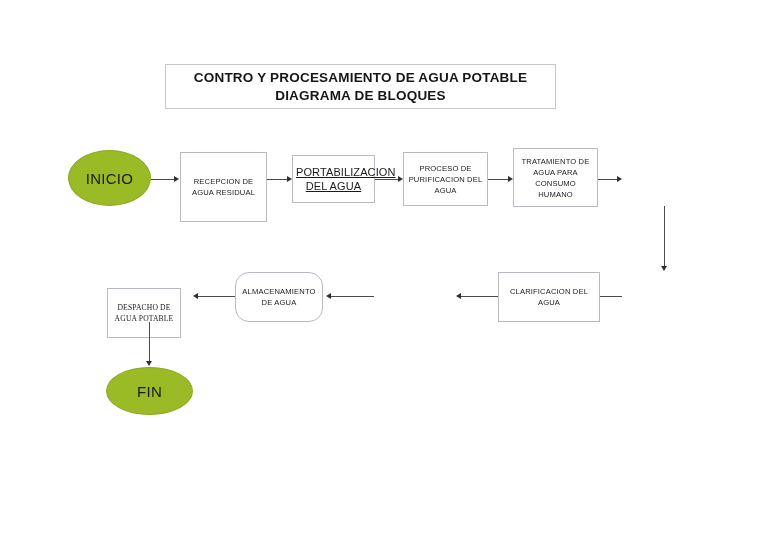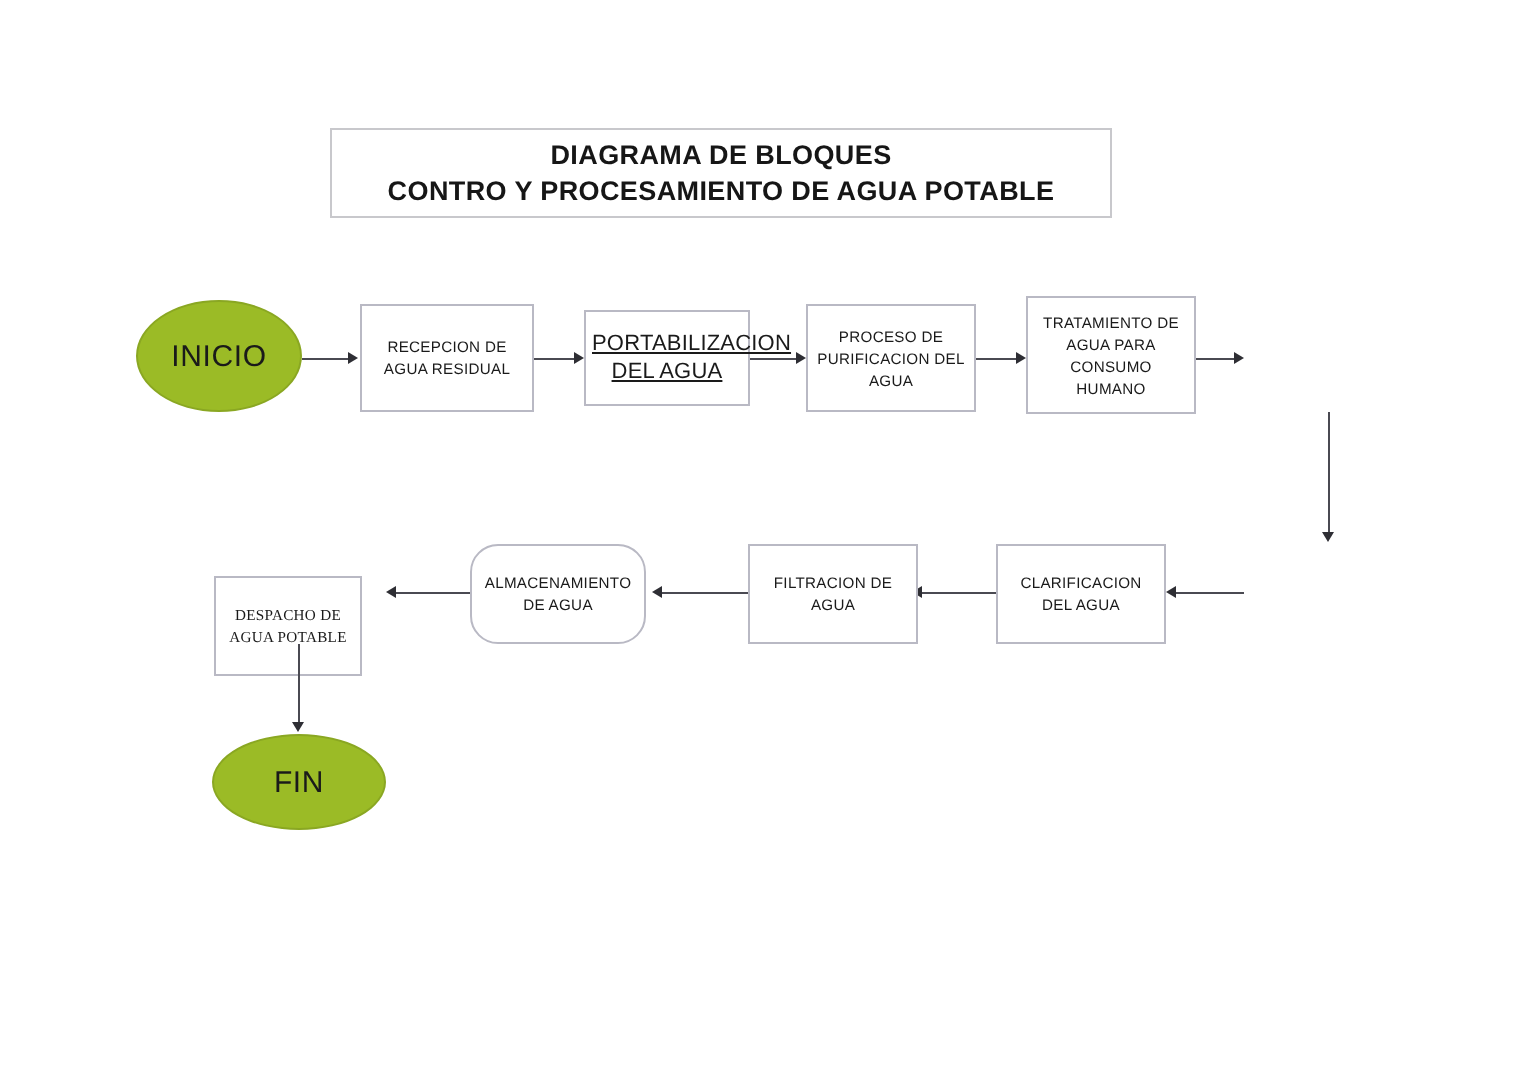--- a/index.html
+++ b/index.html
@@ -112,32 +112,32 @@
     border-right: 3.5px solid transparent;
     border-top: 5px solid #2e2e34;
   }
 </style>
 </head>
 <body>
 
 <div id="page">
 
   <div class="title-box">
+    <span class="title-line">CONTRO Y PROCESAMIENTO DE AGUA POTABLE</span>
     <span class="title-line">DIAGRAMA DE BLOQUES</span>
-    <span class="title-line">CONTRO Y PROCESAMIENTO DE AGUA POTABLE</span>
   </div>
 
   <div class="terminator" style="left:68px; top:150px; width:83px; height:56px;">
     <span class="label">INICIO</span>
   </div>
 
   <div class="conn h" style="left:151px; top:179px; width:24px;"></div>
   <div class="arrow right" style="left:174px; top:176px;"></div>
 
-  <div class="node" style="left:180px; top:152px; width:87px; height:54px;">
+  <div class="node" style="left:180px; top:152px; width:87px; height:70px;">
     <span class="label">RECEPCION DE AGUA RESIDUAL</span>
   </div>
 
   <div class="conn h" style="left:267px; top:179px; width:21px;"></div>
   <div class="arrow right" style="left:287px; top:176px;"></div>
 
   <div class="node big" style="left:292px; top:155px; width:83px; height:48px;">
     <span class="label">PORTABILIZACION DEL AGUA</span>
   </div>
 
@@ -159,30 +159,27 @@
   <div class="arrow right" style="left:617px; top:176px;"></div>
 
 
   <div class="conn v" style="left:664px; top:206px; height:61px;"></div>
   <div class="arrow down" style="left:661px; top:266px;"></div>
 
 
   <div class="conn h" style="left:588px; top:296px; width:34px;"></div>
   <div class="arrow left" style="left:583px; top:293px;"></div>
 
-  <div class="node" style="left:498px; top:272px; width:85px; height:50px;">
+  <div class="node" style="left:498px; top:272px; width:102px; height:50px;">
     <span class="label">CLARIFICACION DEL AGUA</span>
   </div>
 
   <div class="conn h" style="left:461px; top:296px; width:37px;"></div>
   <div class="arrow left" style="left:456px; top:293px;"></div>
 
-  <div class="node" style="left:374px; top:272px; width:85px; height:50px;">
-    <span class="label">FILTRACION DE AGUA</span>
-  </div>
 
   <div class="conn h" style="left:331px; top:296px; width:43px;"></div>
   <div class="arrow left" style="left:326px; top:293px;"></div>
 
   <div class="node" style="left:235px; top:272px; width:88px; height:50px;border-radius:14px;">
     <span class="label">ALMACENAMIENTO DE AGUA</span>
   </div>
 
   <div class="conn h" style="left:198px; top:296px; width:37px;"></div>
   <div class="arrow left" style="left:193px; top:293px;"></div>

